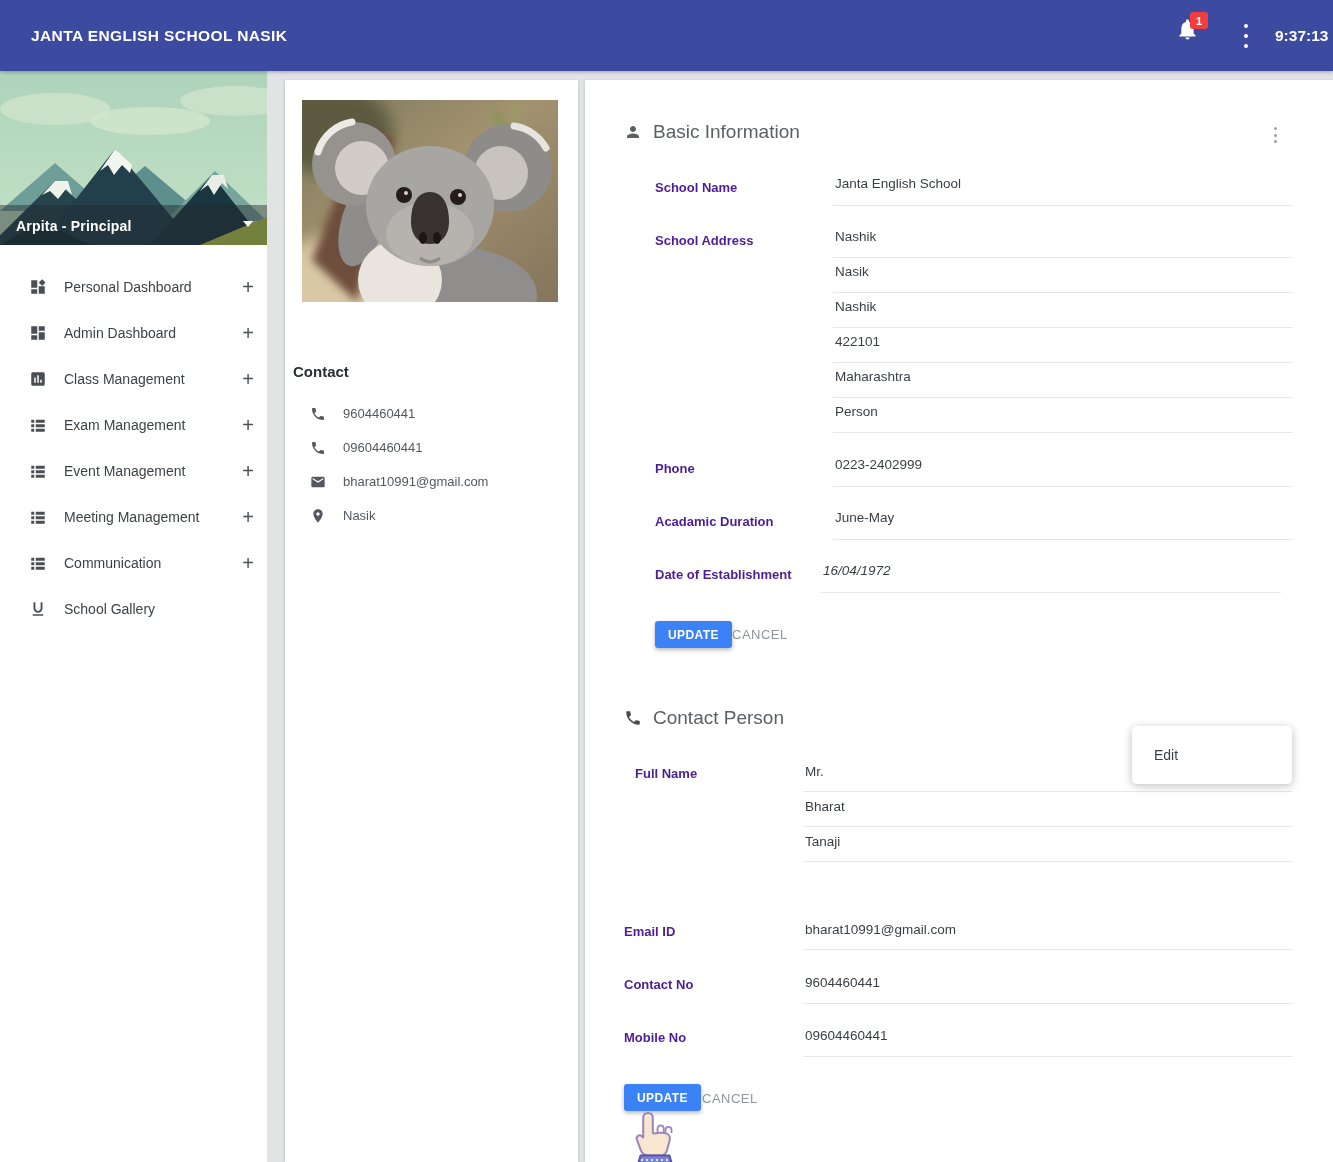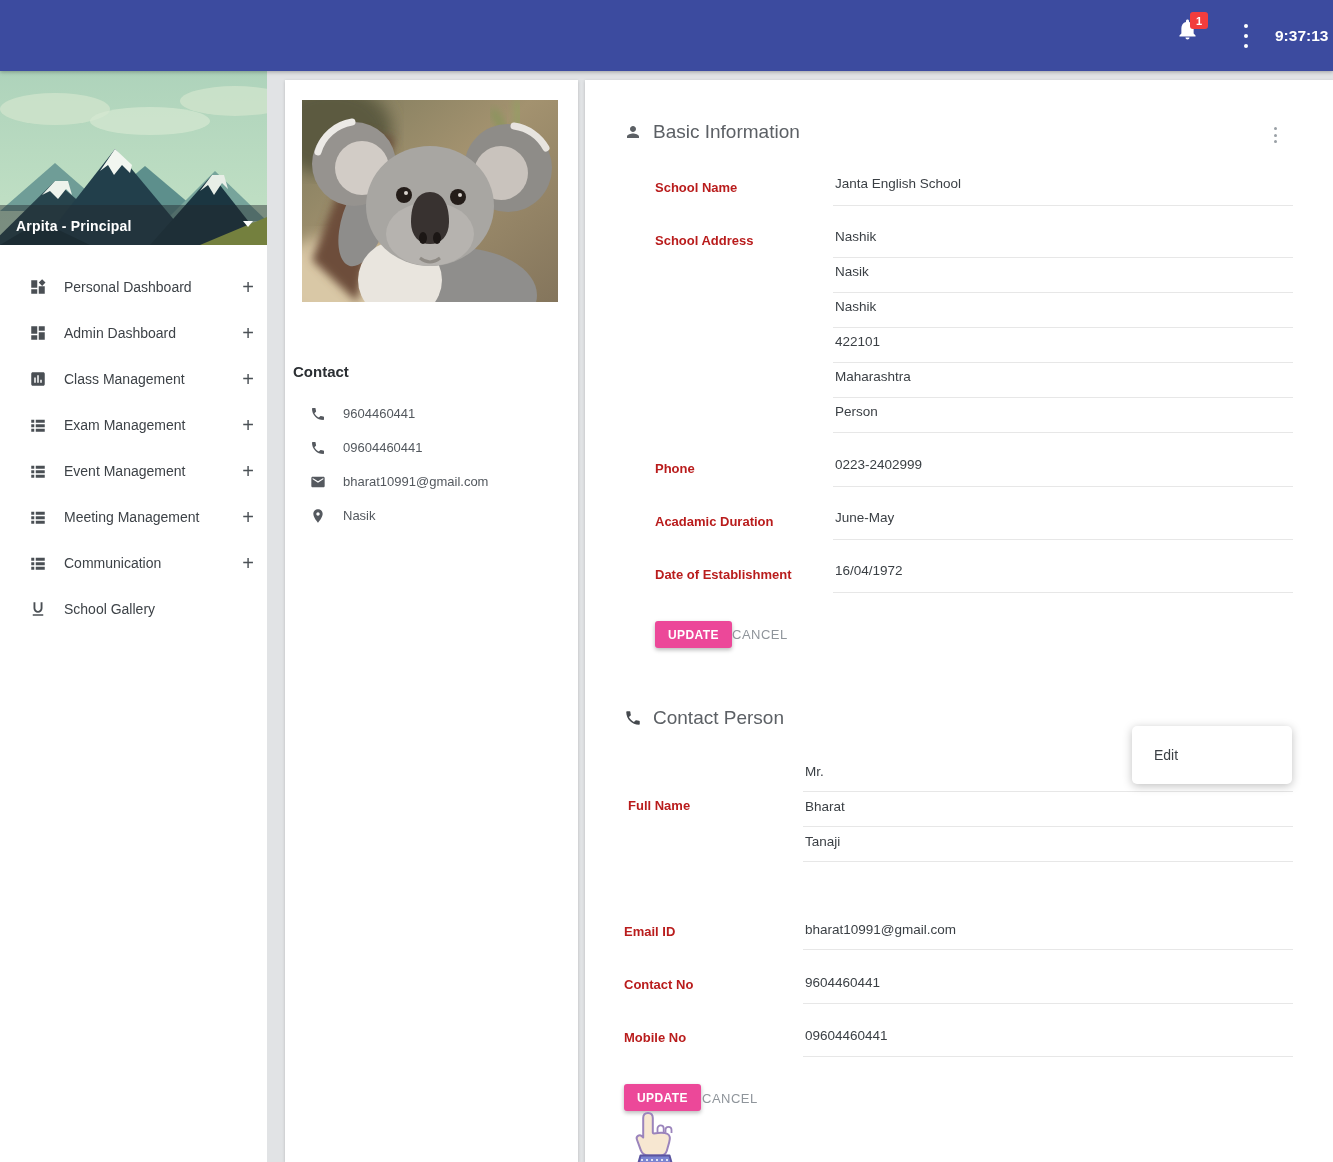--- a/index.html
+++ b/index.html
@@ -41,36 +41,37 @@
   .crow{position:absolute;left:25px;width:250px;height:20px;}
   .crow .cicon{position:absolute;left:0;top:1px;width:16px;height:16px;}
   .crow .ctext{position:absolute;left:33px;top:1px;font-size:13px;color:#53585e;}
   
   .card-main{position:absolute;left:585px;top:80px;width:748px;bottom:0;z-index:10;}
   .sec-icon{position:absolute;width:18px;height:18px;}
   .sec-title{position:absolute;font-size:19px;color:#5c6065;}
   .card-kebab{position:absolute;left:686px;top:47px;width:8px;height:16px;display:flex;flex-direction:column;
               align-items:center;justify-content:space-between;cursor:pointer;}
   .card-kebab i{width:3px;height:3px;border-radius:50%;background:#9aa0a6;}
-  .lbl{position:absolute;font-size:13px;font-weight:bold;color:#b91c1c;}
+  .lbl{position:absolute;font-size:13px;font-weight:bold;color:#4c1d95;}
   .val{position:absolute;font-size:13.5px;color:#3a3f44;border-bottom:1px solid #e7e7e7;padding-left:2px;}
-  .btn{position:absolute;background:#ec4899;color:#fff;font-size:12px;font-weight:bold;letter-spacing:.4px;
+  .btn{position:absolute;background:#3b82f6;color:#fff;font-size:12px;font-weight:bold;letter-spacing:.4px;
        border:none;border-radius:3px;padding:0 13px;height:27px;box-shadow:0 2px 4px rgba(0,0,0,.28);cursor:pointer;
        font-family:"Liberation Sans","DejaVu Sans",sans-serif;}
   .cancel{position:absolute;font-size:13px;color:#8f959b;letter-spacing:.5px;cursor:pointer;}
   .popup{position:absolute;left:547px;top:646px;width:160px;height:58px;background:#fff;border-radius:5px;
          box-shadow:0 2px 10px rgba(0,0,0,.25);z-index:15;}
   .popup-item{position:absolute;left:0;top:0;width:160px;height:58px;display:flex;align-items:center;
               padding-left:22px;box-sizing:border-box;font-size:14px;color:#3c4146;cursor:pointer;}
   .hand{position:absolute;left:46px;top:1030px;width:50px;height:58px;z-index:25;pointer-events:none;}
 </style>
 </head>
 <body>
 
 <div class="topbar">
+  <div class="topbar-title">JANTA ENGLISH SCHOOL NASIK</div>
   <div class="bell-wrap">
     <span>
       <svg width="23" height="26" viewBox="0 0 24 24">
           <path fill="#ffffff" d="M12 23c1.2 0 2.1-.9 2.1-2.1h-4.2c0 1.2.9 2.1 2.1 2.1zm6.4-6.2v-5.5c0-3.3-1.7-6-4.8-6.7v-.8C13.6 2.9 12.9 2.2 12 2.2s-1.6.7-1.6 1.6v.8C7.3 5.3 5.6 8 5.6 11.3v5.5l-2 2v1h16.8v-1l-2-2z"></path>
         </svg>
     </span>
     <span class="badge">1</span>
   </div>
   <div class="kebab">
       <i></i>
@@ -291,33 +292,33 @@
   <div class="val" style="left:248px;top:289px;width:458px;height:28px;">Maharashtra</div>
   <div class="val" style="left:248px;top:324px;width:458px;height:28px;">Person</div>
 
   <span class="lbl" style="left:70px;top:381px;">Phone</span>
   <div class="val" style="left:248px;top:377px;width:458px;height:29px;">0223-2402999</div>
 
   <span class="lbl" style="left:70px;top:434px;">Acadamic Duration</span>
   <div class="val" style="left:248px;top:430px;width:458px;height:29px;">June-May</div>
 
   <span class="lbl" style="left:70px;top:487px;">Date of Establishment</span>
-  <div class="val" style="left:248px;top:483px;width:458px;height:29px;">16/04/1972</div>
+  <div class="val" style="left:236px;top:483px;width:458px;height:29px;font-style:italic;">16/04/1972</div>
 
   <button class="btn" style="left:70px;top:541px;">UPDATE</button>
   <span class="cancel" style="left:147px;top:547px;">CANCEL</span>
 
   <span class="sec-icon" style="left:39px;top:629px;">
     <svg width="18" height="18" viewBox="0 0 24 24">
         <path fill="#45494e" d="M6.6 10.8c1.4 2.8 3.8 5.1 6.6 6.6l2.2-2.2c.3-.3.7-.4 1-.2 1.1.4 2.3.6 3.6.6.6 0 1 .4 1 1V20c0 .6-.4 1-1 1C10.6 21 3 13.4 3 4c0-.6.4-1 1-1h3.5c.6 0 1 .4 1 1 0 1.2.2 2.4.6 3.6.1.3 0 .7-.2 1l-2.3 2.2z"></path>
       </svg>
   </span>
   <span class="sec-title" style="left:68px;top:627px;">Contact Person</span>
 
-  <span class="lbl" style="left:43px;top:686px;margin-top:32px;">Full Name</span>
+  <span class="lbl" style="left:50px;top:686px;">Full Name</span>
   <div class="val" style="left:218px;top:719px;width:488px;height:27px;">Bharat</div>
   <div class="val" style="left:218px;top:684px;width:488px;height:27px;">Mr.</div>
   <div class="val" style="left:218px;top:754px;width:488px;height:27px;">Tanaji</div>
 
   <span class="lbl" style="left:39px;top:844px;">Email ID</span>
   <div class="val" style="left:218px;top:842px;width:488px;height:27px;">bharat10991@gmail.com</div>
 
   <span class="lbl" style="left:39px;top:897px;">Contact No</span>
   <div class="val" style="left:218px;top:895px;width:488px;height:28px;">9604460441</div>
 

